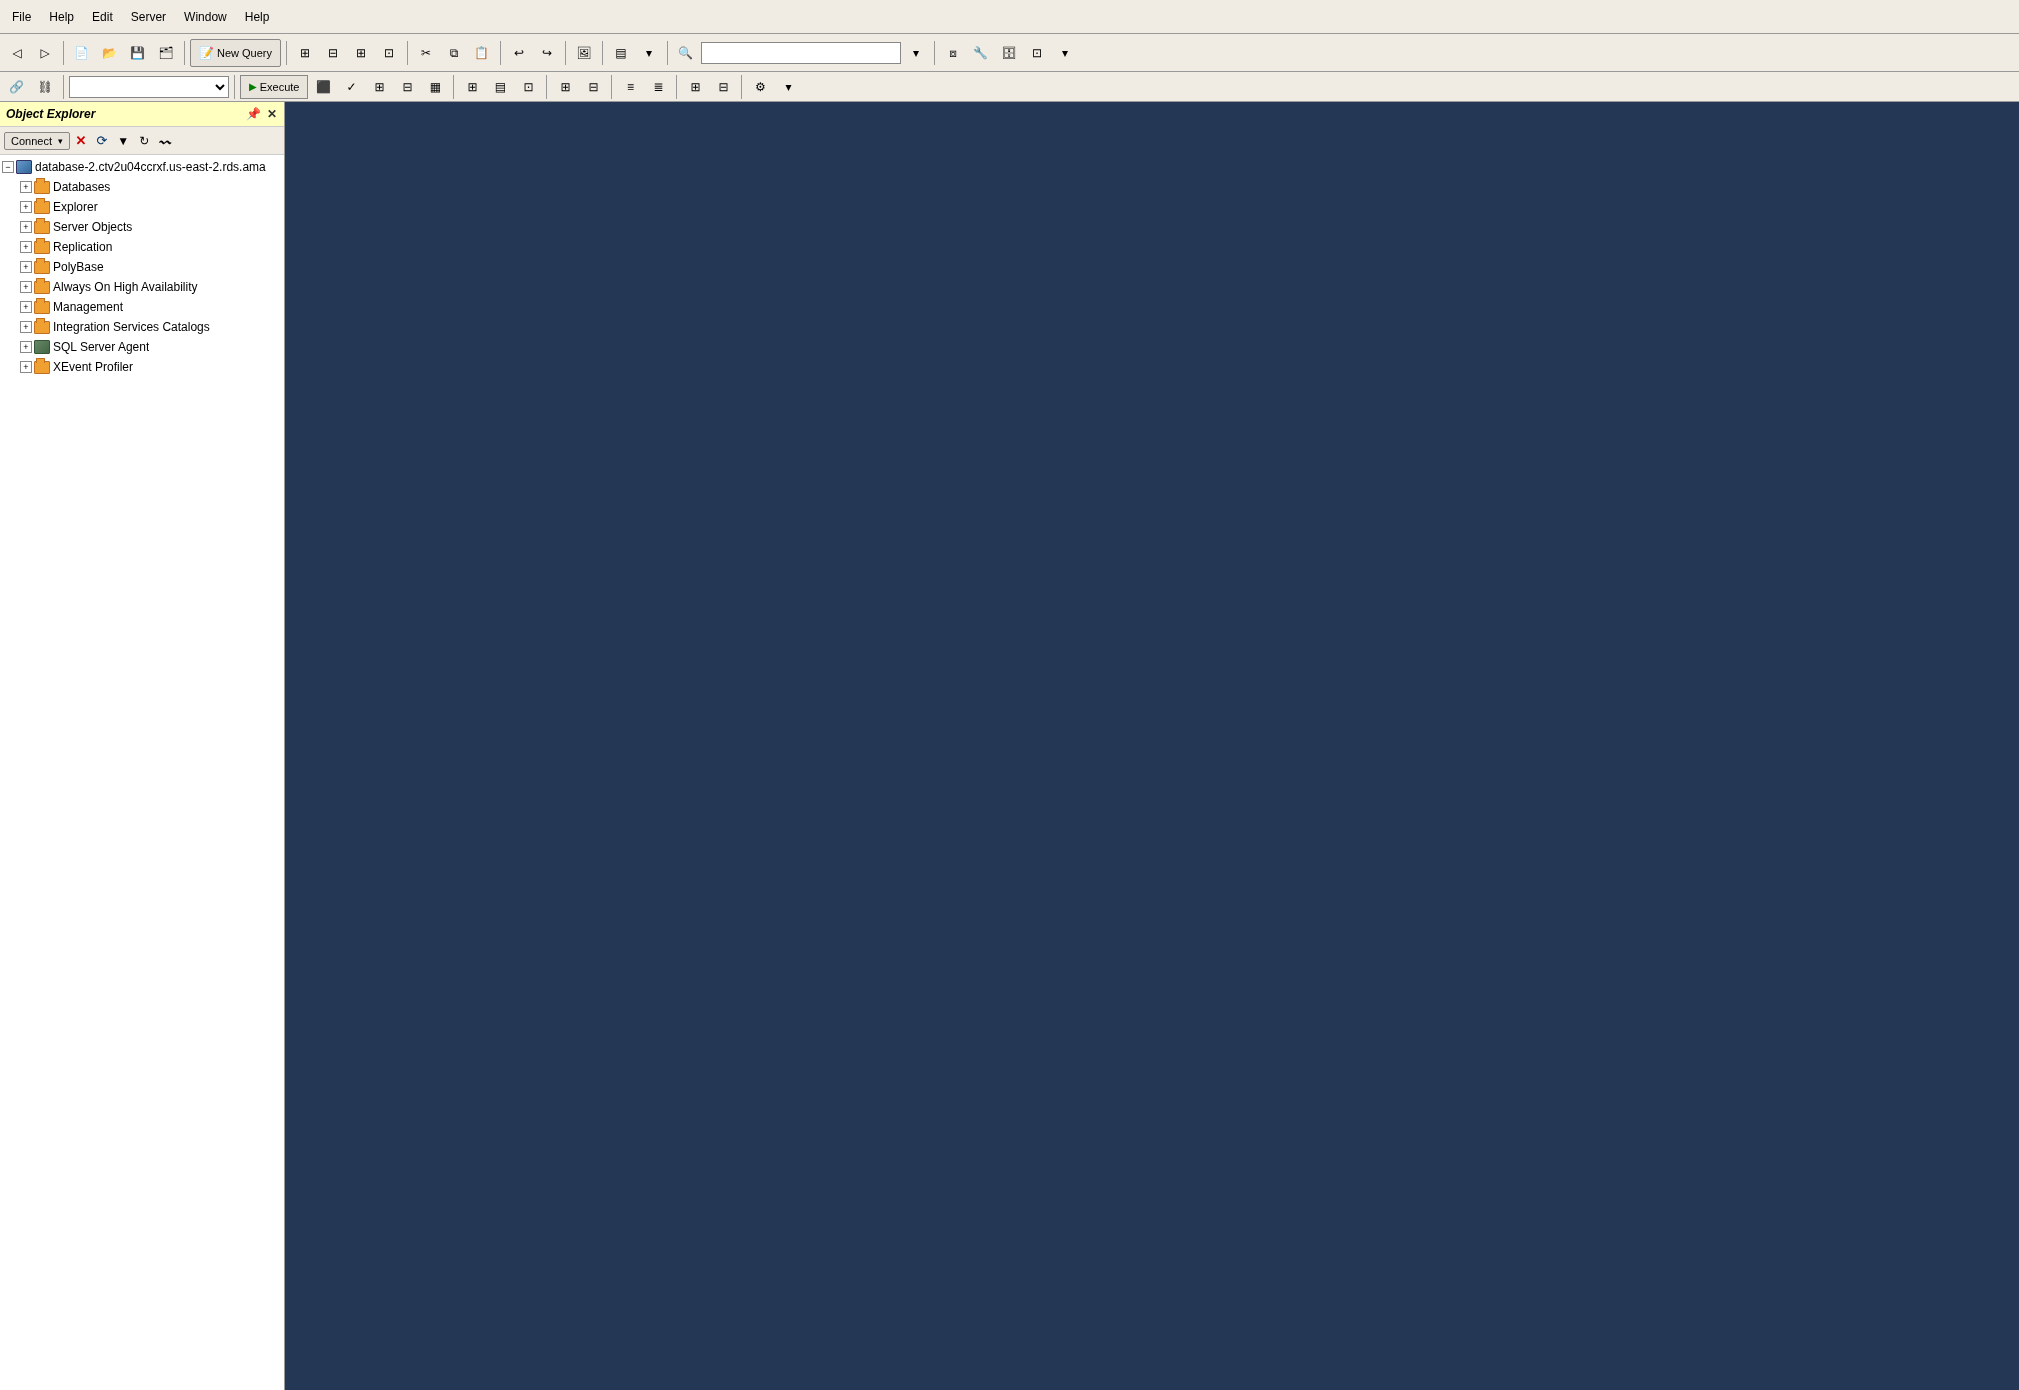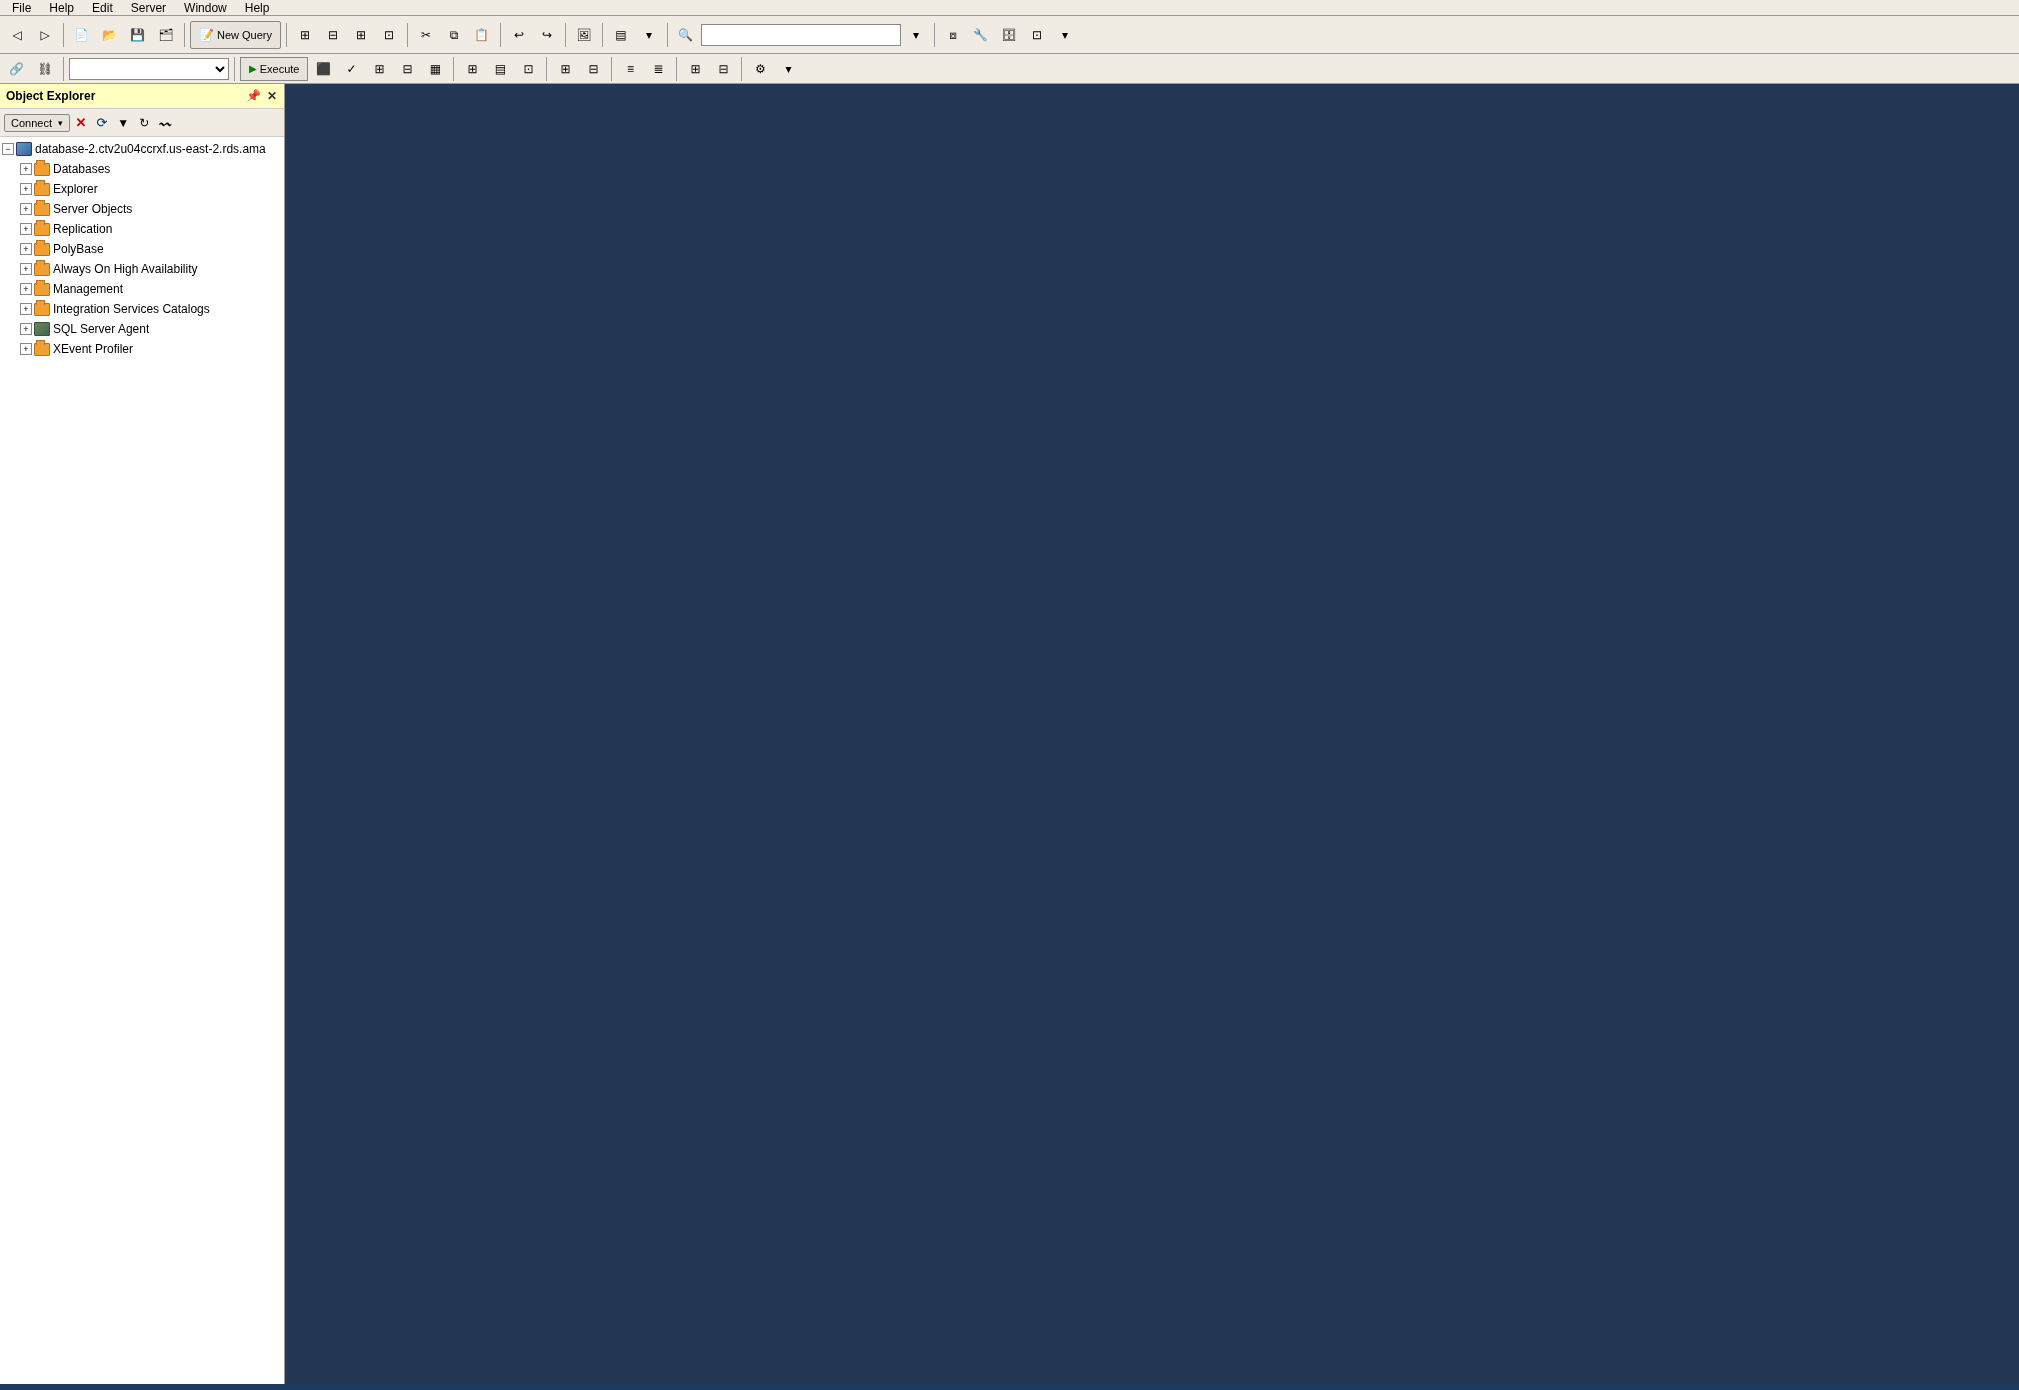--- a/index.html
+++ b/index.html
@@ -8,21 +8,21 @@
       font-size: 12px;
       background: #1e3a5f;
       width: 2019px;
       height: 1390px;
       overflow: hidden;
     }
 
     
     .menu-bar {
       background: #d4d0c8;
-      height: 16px;
+      height: 34px;
       display: flex;
       align-items: center;
       padding: 0 4px;
       gap: 2px;
       border-bottom: 1px solid #999;
       background: #f0ece4;
     }
     .menu-item {
       padding: 2px 8px;
       font-size: 12px;
@@ -130,20 +130,21 @@
       padding: 4px 6px;
       border-bottom: 1px solid #ccc;
       display: flex;
       align-items: center;
       justify-content: space-between;
       font-weight: bold;
       font-size: 12px;
     }
     .oe-header-title {
       font-weight: bold;
+      font-style: italic;
     }
     .oe-header-icons {
       display: flex;
       gap: 4px;
       align-items: center;
     }
     .oe-header-icon {
       cursor: pointer;
       font-size: 12px;
       color: #333;

